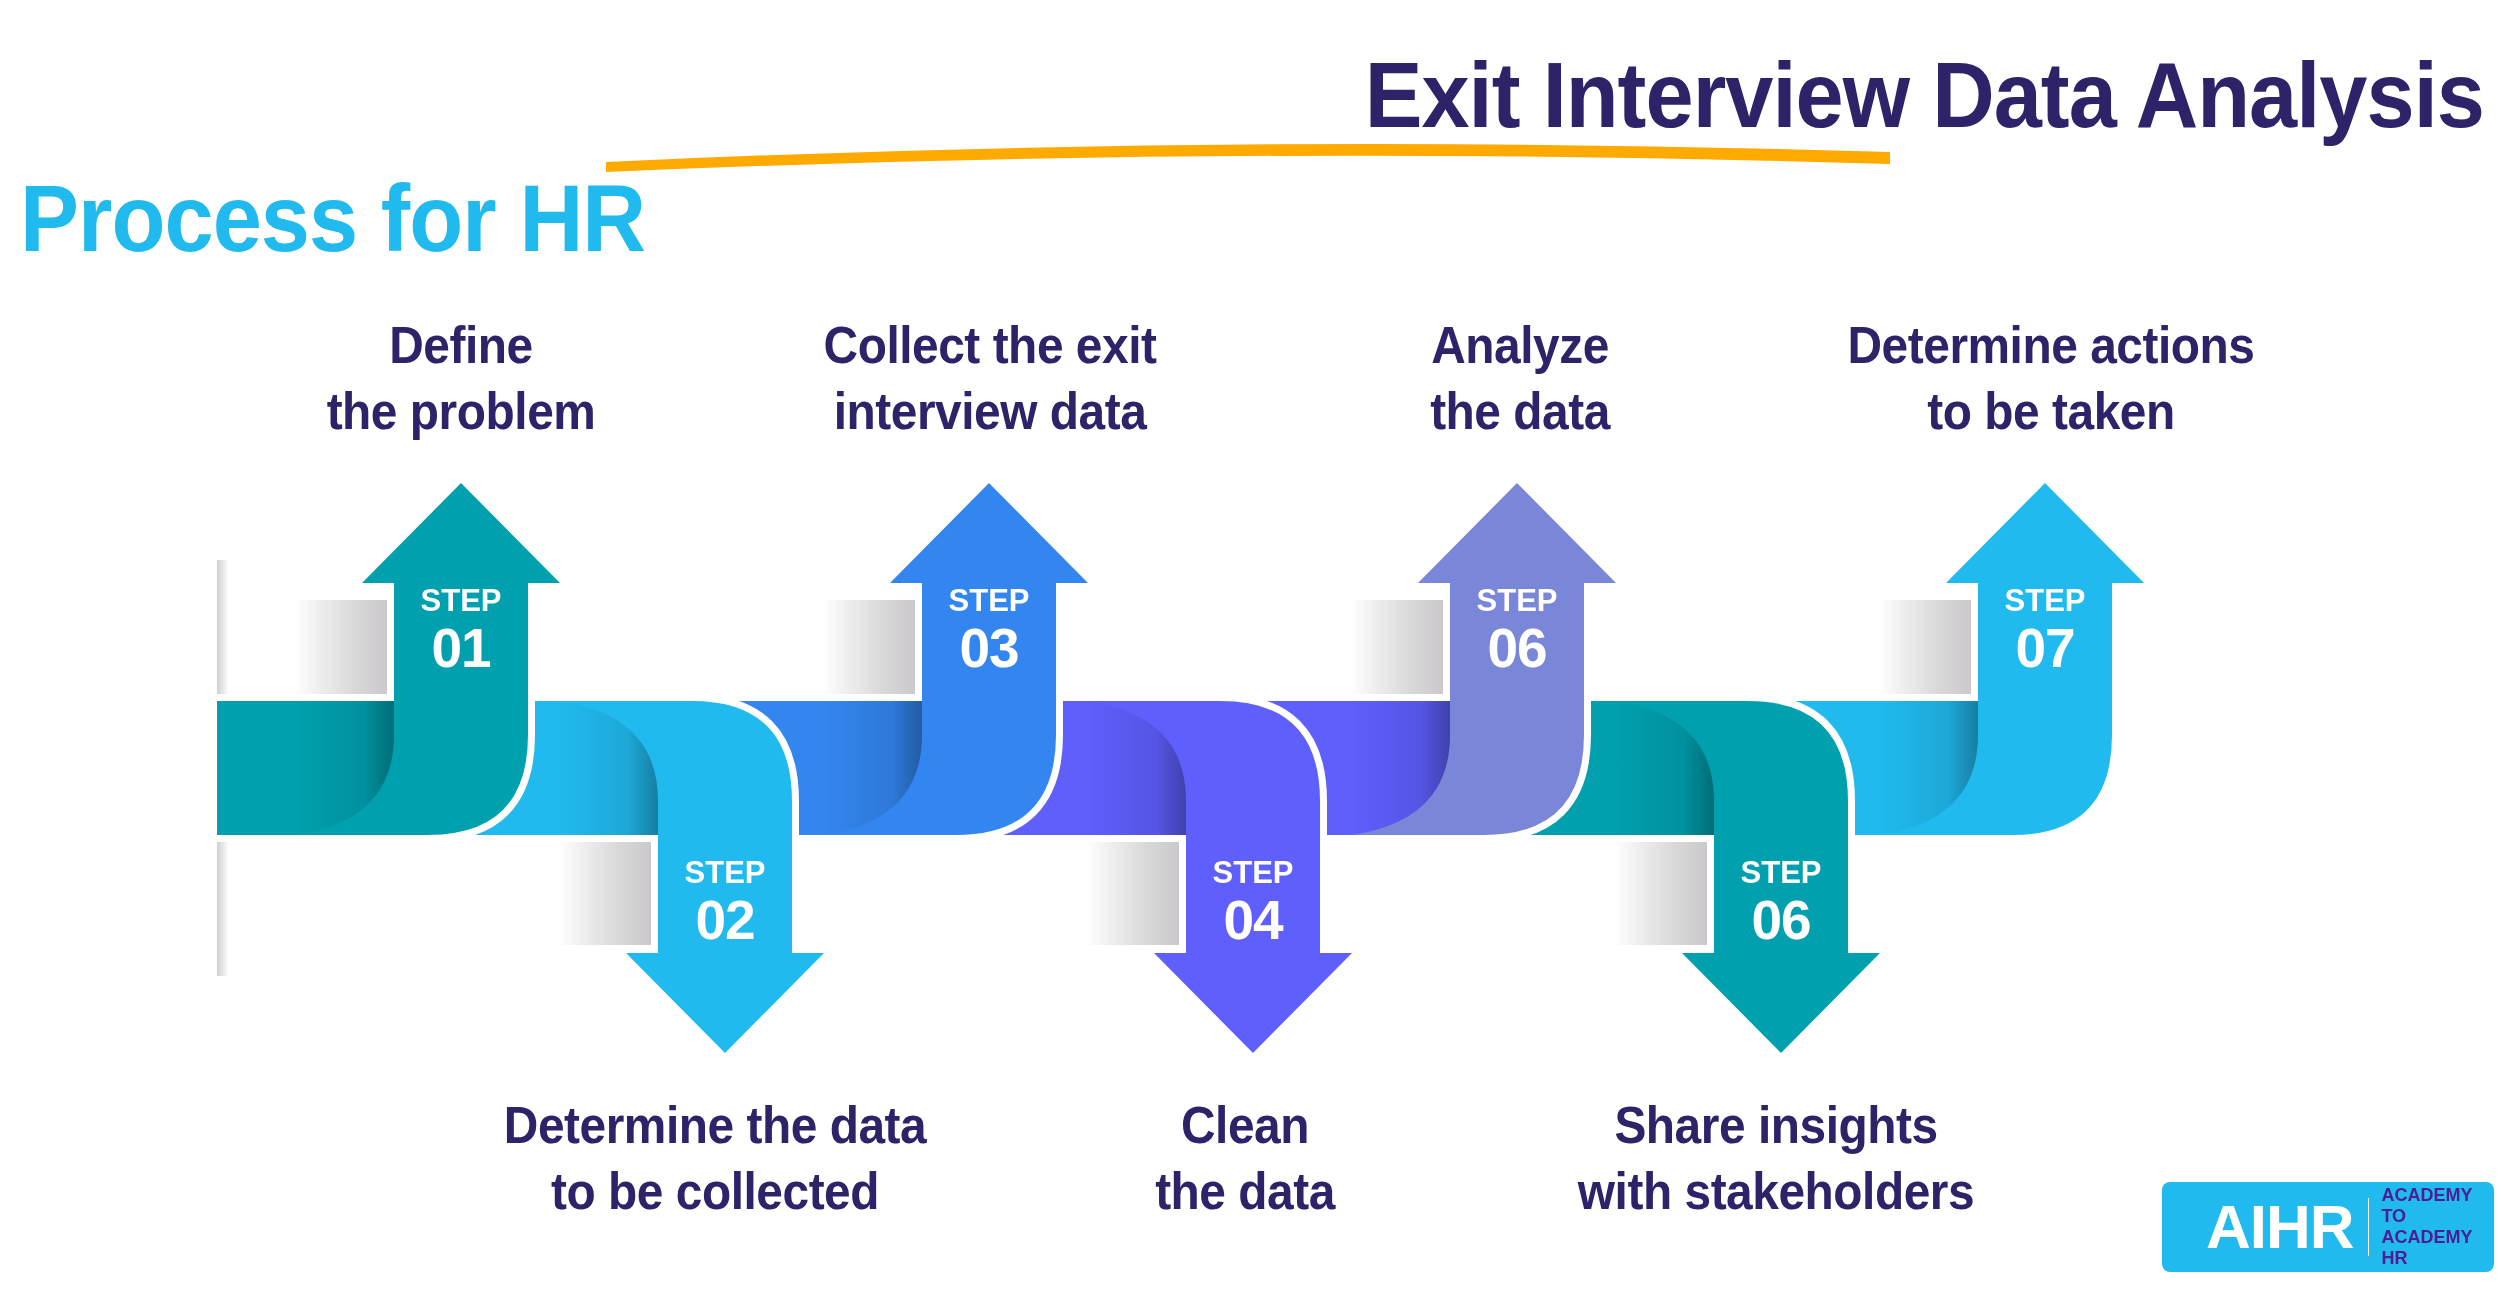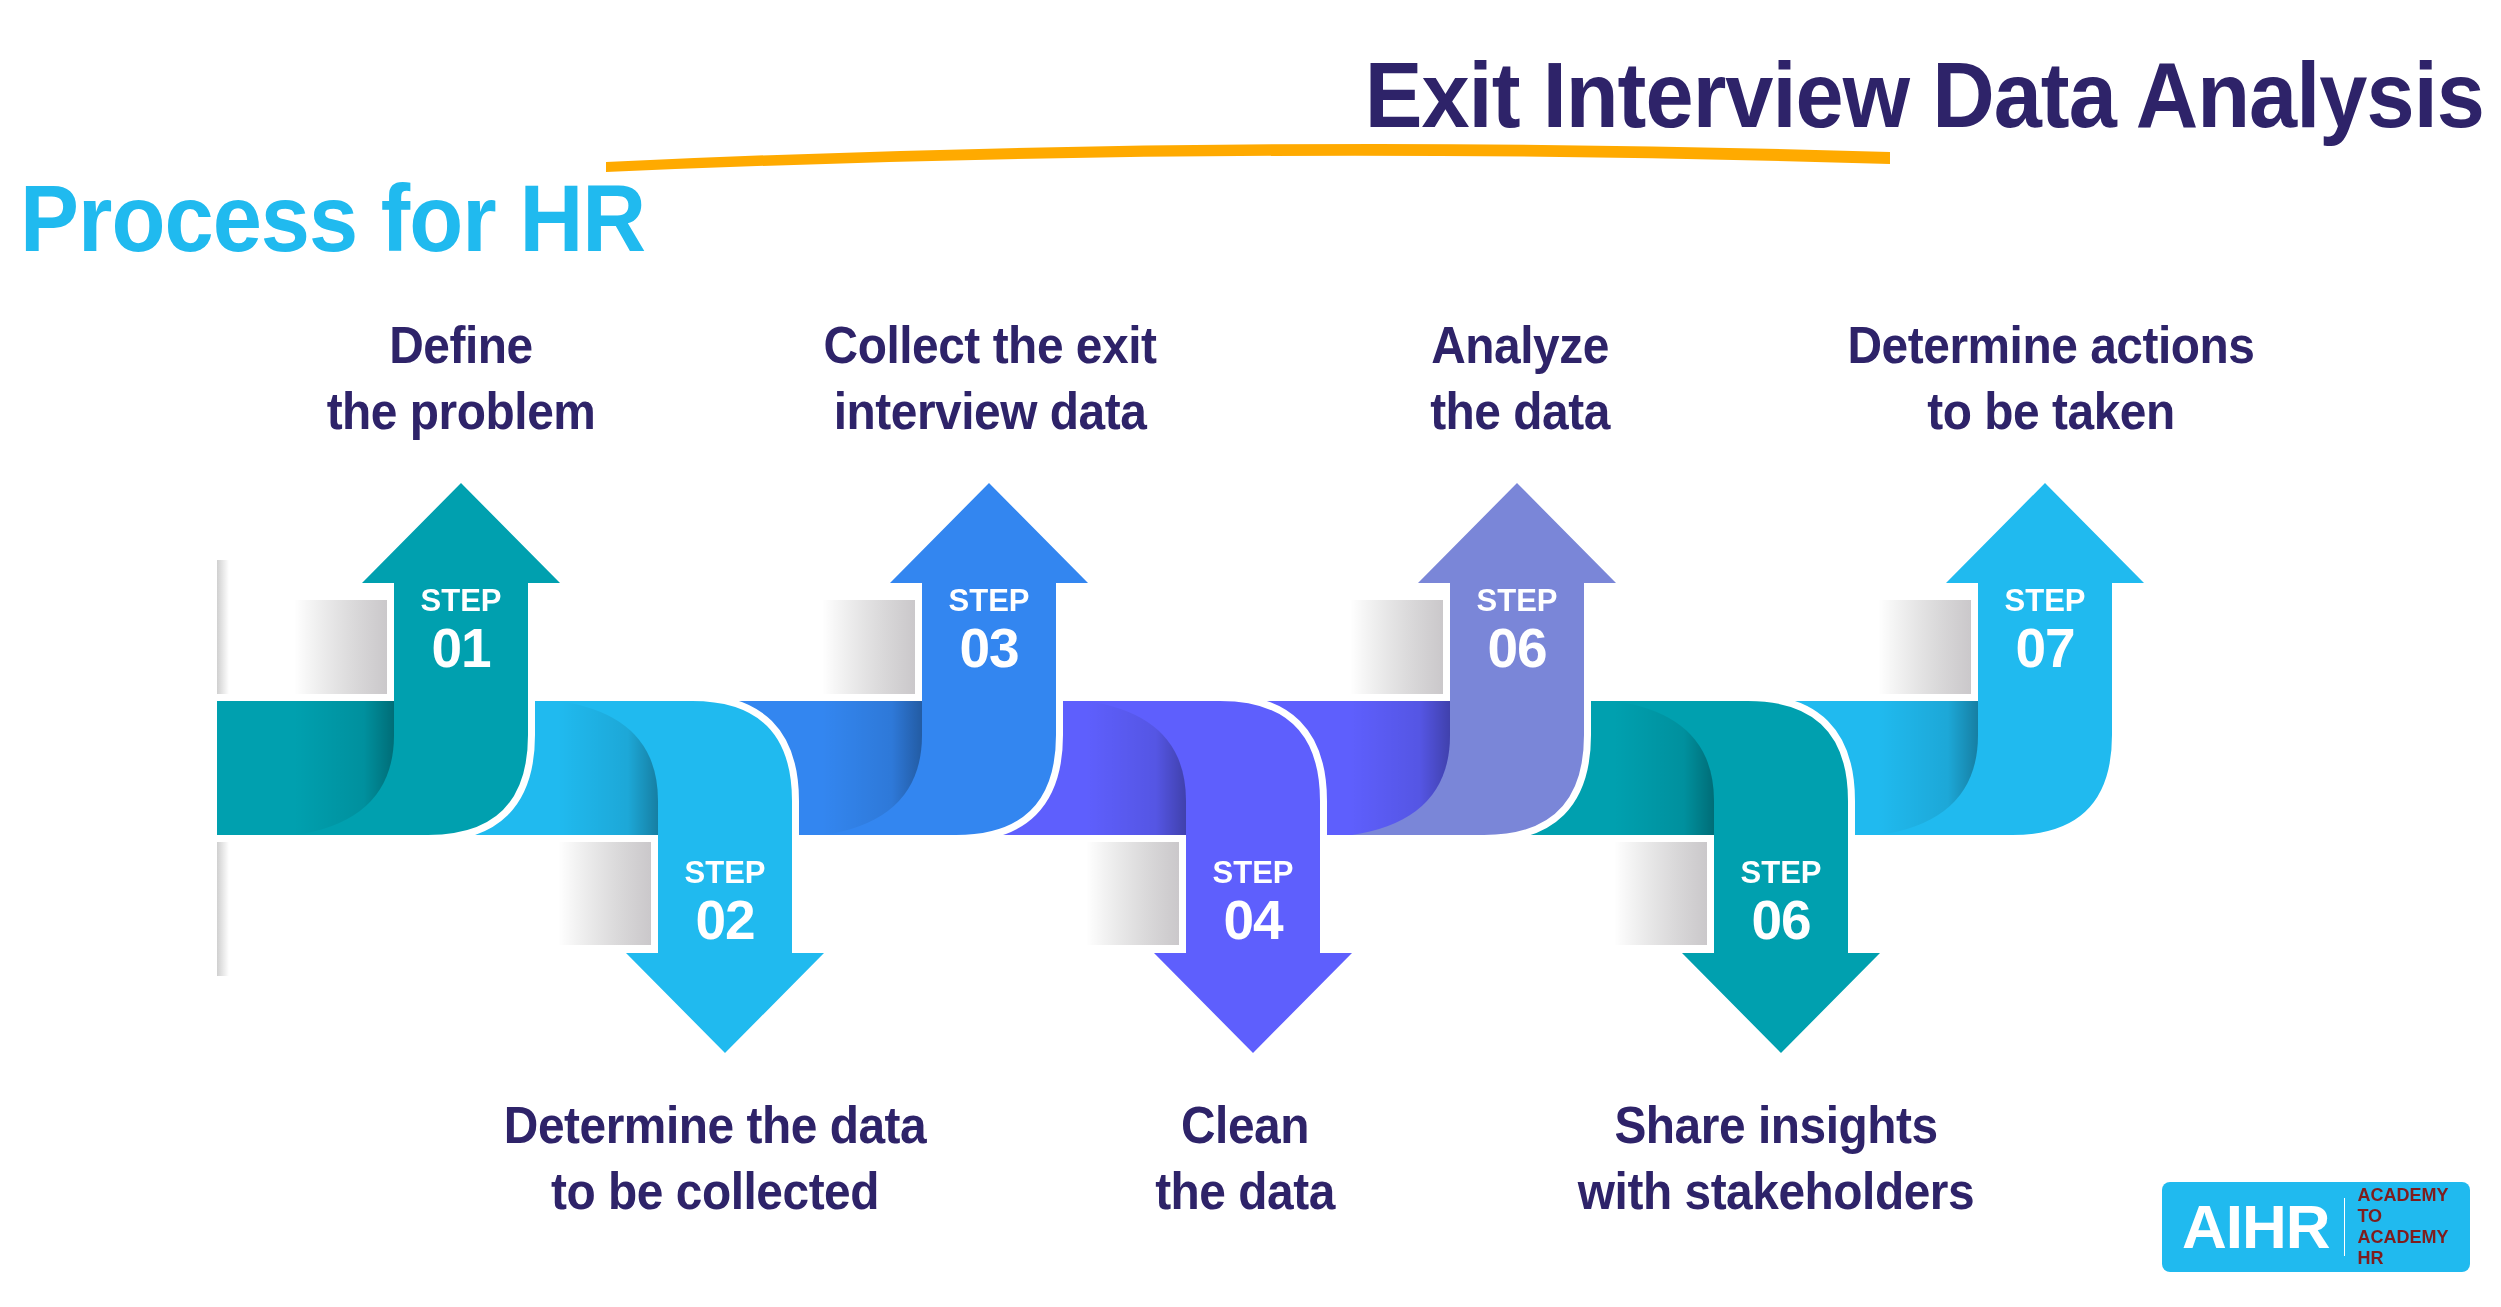--- a/index.html
+++ b/index.html
@@ -18,25 +18,25 @@
            letter-spacing: -0.5px; }
   .label span { display: block; white-space: nowrap; transform: scaleX(0.92); }
   .label.top { top: 312px; }
   .label.bottom { top: 1092px; }
   .step-tag { position: absolute; width: 134px; margin-left: -67px; text-align: center; color: #ffffff; font-weight: 700; }
   .step-tag .word { display: block; font-size: 31px; line-height: 32px; letter-spacing: 0px; }
   .step-tag .num { display: block; font-size: 55px; line-height: 62px; letter-spacing: -1px; }
   .step-tag.up { top: 585px; }
   .step-tag.down { top: 857px; }
   .logo { position: absolute; left: 2162px; top: 1182px; width: 308px; height: 90px;
-          background: #20BAEF; border-radius: 8px; display: flex; align-items: center; }
+          background: #20BAEF; border-radius: 8px; display: flex; align-items: center; padding-left: 24px; }
   .logo .mark { color: #fff; font-weight: 700; font-size: 62px; line-height: 62px;
                 margin-left: 20px; letter-spacing: -1px; }
   .logo .divider { width: 2px; height: 58px; background: #ffffff; margin: 0 12px 0 14px; }
-  .logo .tagline { color: #7f1d1d; font-weight: 700; font-size: 18px; line-height: 21px; }
+  .logo .tagline { color: #4c1d95; font-weight: 700; font-size: 18px; line-height: 21px; }
   .logo .tagline span { display: block; }
 </style>
 </head>
 <body>
 
 <div class="title-wrap">
   <div class="title">Exit Interview Data Analysis</div>
 </div>
 <svg class="underline" viewBox="0 0 1284 34" preserveAspectRatio="none">
   <path d="M0,24 Q642,-6 1284,14 L1284,26 Q642,6 0,34 Z" fill="#FFAA00"></path>

